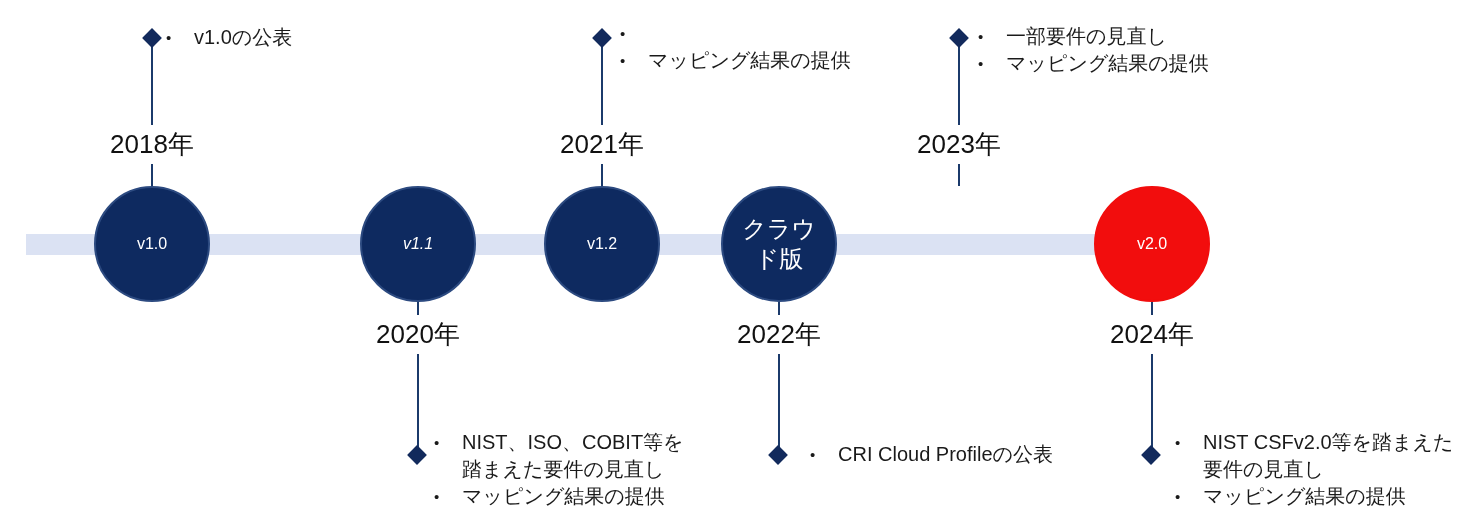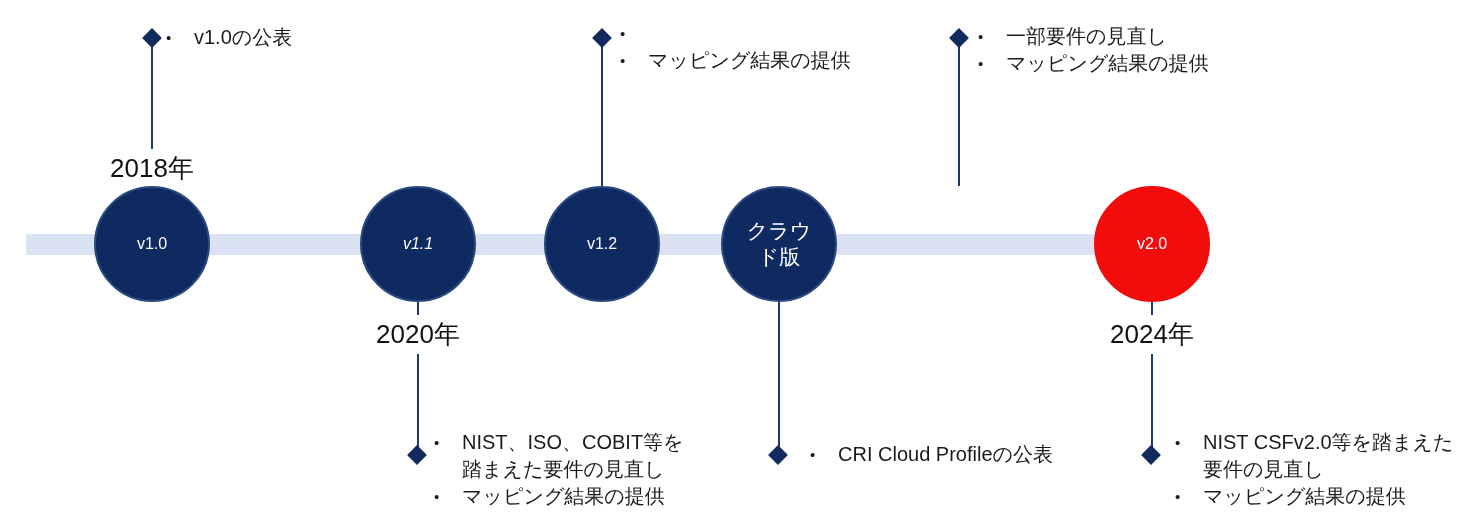--- a/index.html
+++ b/index.html
@@ -29,21 +29,21 @@
   
   .year {
     position: absolute;
     width: 140px; padding: 2px 0;
     background: #ffffff;
     color: #111111;
     font-size: 26px;
     text-align: center;
     white-space: nowrap;
   }
-  .y0 { left: 82px;   top: 125px; margin-top: 24px; }
+  .y0 { left: 82px;   top: 125px; }
   .y2 { left: 532px;  top: 125px; }
   .y4 { left: 889px;  top: 125px; }
   .y1 { left: 348px;  top: 315px; }
   .y3 { left: 709px;  top: 315px; }
   .y5 { left: 1082px; top: 315px; }
   
   .diamond {
     position: absolute;
     width: 14px; height: 14px;
     background: var(--diamond, #122a5c);
@@ -66,21 +66,21 @@
     border: 2px solid var(--node-border, #2c4a80);
     display: flex; align-items: center; justify-content: center;
     color: #ffffff;
     font-size: 16px;
     text-align: center;
     line-height: 1.25;
   }
   .c0 { left: 94px; }
   .c1 { left: 360px; font-style: italic; }
   .c2 { left: 544px; }
-  .c3 { left: 721px; font-size: 21px; }
+  .c3 { left: 721px; font-size: 24px; }
   .c3 .circle-label { display: inline-block; width: 84px; }
   .c4 { left: 901px; }
   .c5 {
     left: 1094px;
     background: var(--highlight-fill, #f20d0d);
     border-color: var(--highlight-fill, #f20d0d);
   }
   
   .events {
     position: absolute;
@@ -107,20 +107,23 @@
 
   <div class="stem s0"></div>
   <div class="stem s1"></div>
   <div class="stem s2"></div>
   <div class="stem s3"></div>
   <div class="stem s4"></div>
   <div class="stem s5"></div>
 
   <div class="year y0">2018年</div>
   <div class="year y1">2020年</div>
+  <div class="year y2">2021年</div>
+  <div class="year y3">2022年</div>
+  <div class="year y4">2023年</div>
   <div class="year y5">2024年</div>
 
   <div class="diamond d0"></div>
   <div class="diamond d1"></div>
   <div class="diamond d2"></div>
   <div class="diamond d3"></div>
   <div class="diamond d4"></div>
   <div class="diamond d5"></div>
 
   <div class="circle c0">

